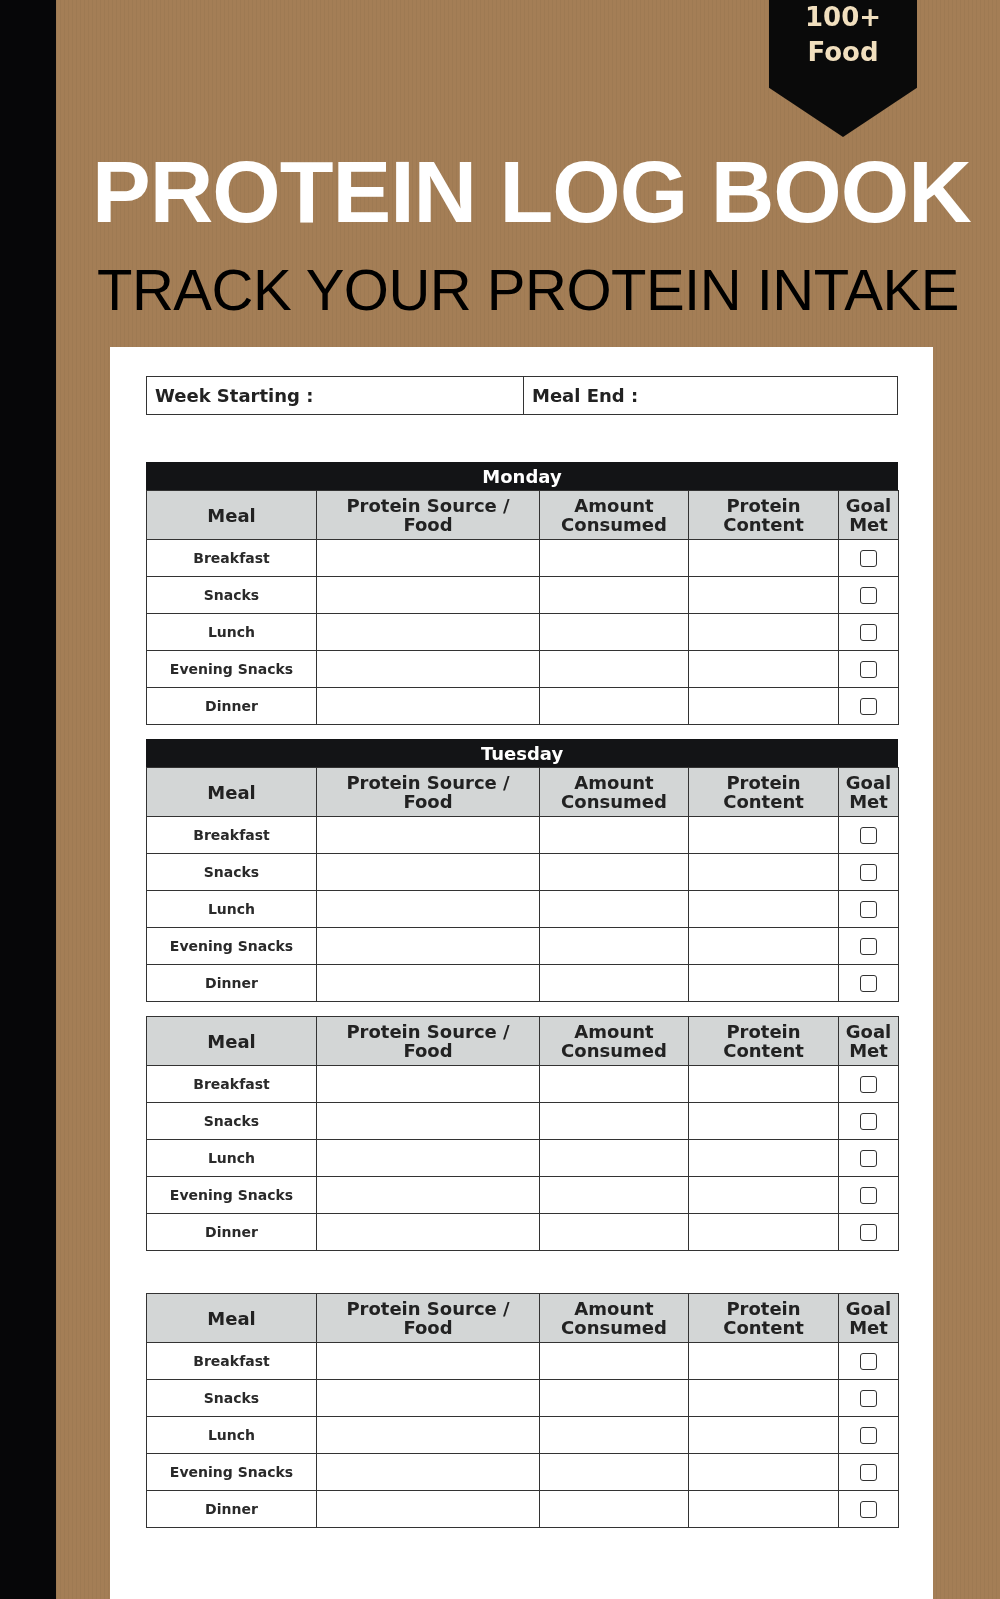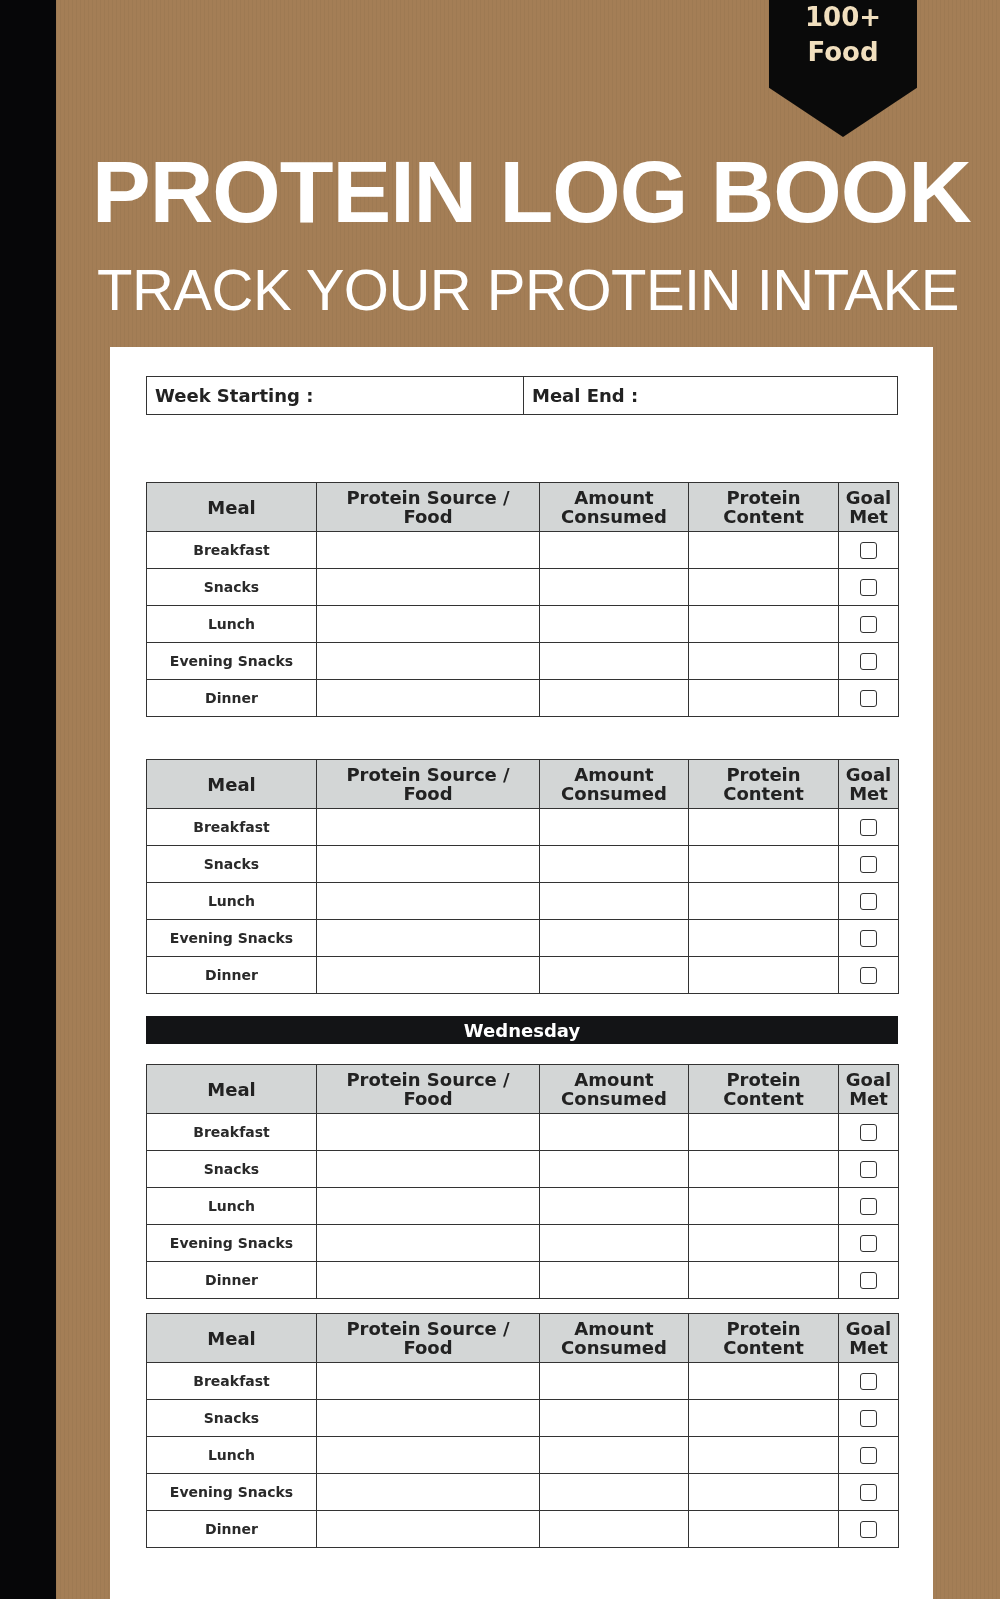--- a/index.html
+++ b/index.html
@@ -16,30 +16,30 @@
     color:#f1dfbe; text-align:center; font-weight:bold; font-size:26px; line-height:35px;
     box-sizing:border-box;
   }
   .title {
     position:absolute; left:92px; top:142px; width:870px;
     font-family:"Liberation Sans", sans-serif; font-weight:bold; font-size:88px;
     color:#ffffff; letter-spacing:-1px; white-space:nowrap; line-height:100px;
   }
   .subtitle {
     position:absolute; left:97px; top:258px; width:860px;
-    font-family:"Liberation Sans", sans-serif; font-size:58px; color:#ffffff;
+    font-family:"Liberation Sans", sans-serif; font-size:58px; color:#000000;
     white-space:nowrap; line-height:64px; letter-spacing:-0.5px;
   }
   .page { position:absolute; left:110px; top:347px; width:823px; height:1260px; background:#ffffff; }
   .info { position:absolute; left:36px; top:29px; width:752px; border-collapse:collapse;border-radius:8px; }
   .info td { border:1.5px solid #333; height:37px; padding:0 8px; font-size:18px; font-weight:bold; color:#222; }
   .info td.l { width:360px; }
   .day { position:absolute; left:36px; width:752px; }
   .day-head { height:28px; background:#131416; color:#fff; text-align:center; font-size:18px; font-weight:bold; line-height:29px; }
-  table.log { width:752px; border-collapse:collapse; table-layout:fixed;margin-top:20px; }
+  table.log { width:752px; border-collapse:collapse; table-layout:fixed; }
   table.log th { background:#d3d6d6; border:1.5px solid #333; height:48px; font-size:18px; font-weight:bold; color:#222; line-height:19px; padding:0; }
   table.log td { border:1.5px solid #333; height:36px; font-size:14px; font-weight:bold; color:#2a2a2a; text-align:center; padding:0; }
   .cb { display:inline-block; width:15px; height:15px; border:1.8px solid #333; border-radius:3px; vertical-align:middle; }
 </style>
 </head>
 <body>
 
 <div class="spine"></div>
 
 <div class="badge">
@@ -55,20 +55,21 @@
     <tbody>
         <tr>
       <td class="l">Week Starting  :</td>
       <td>Meal End  :</td>
     </tr>
   </tbody>
     </table>
 
   <div id="days">
       <div class="day" style="top: 115px;">
+    <div class="day-head">Monday</div>
     <table class="log">
       <colgroup>
             <col style="width:170px">
             <col style="width:223px">
             <col style="width:149px">
             <col style="width:150px">
             <col style="width:60px">
           </colgroup>
       <tbody>
             <tr>
@@ -110,20 +111,21 @@
       <td>Dinner</td>
       <td></td>
       <td></td>
       <td></td>
       <td><span class="cb"></span></td>
     </tr>
     </tbody>
         </table>
       </div>
       <div class="day" style="top: 392px;">
+    <div class="day-head">Tuesday</div>
     <table class="log">
       <colgroup>
             <col style="width:170px">
             <col style="width:223px">
             <col style="width:149px">
             <col style="width:150px">
             <col style="width:60px">
           </colgroup>
       <tbody>
             <tr>
@@ -165,21 +167,20 @@
       <td>Dinner</td>
       <td></td>
       <td></td>
       <td></td>
       <td><span class="cb"></span></td>
     </tr>
     </tbody>
         </table>
       </div>
       <div class="day" style="top: 669px;">
-    <div class="day-head">Wednesday</div>
     <table class="log">
       <colgroup>
             <col style="width:170px">
             <col style="width:223px">
             <col style="width:149px">
             <col style="width:150px">
             <col style="width:60px">
           </colgroup>
       <tbody>
             <tr>

